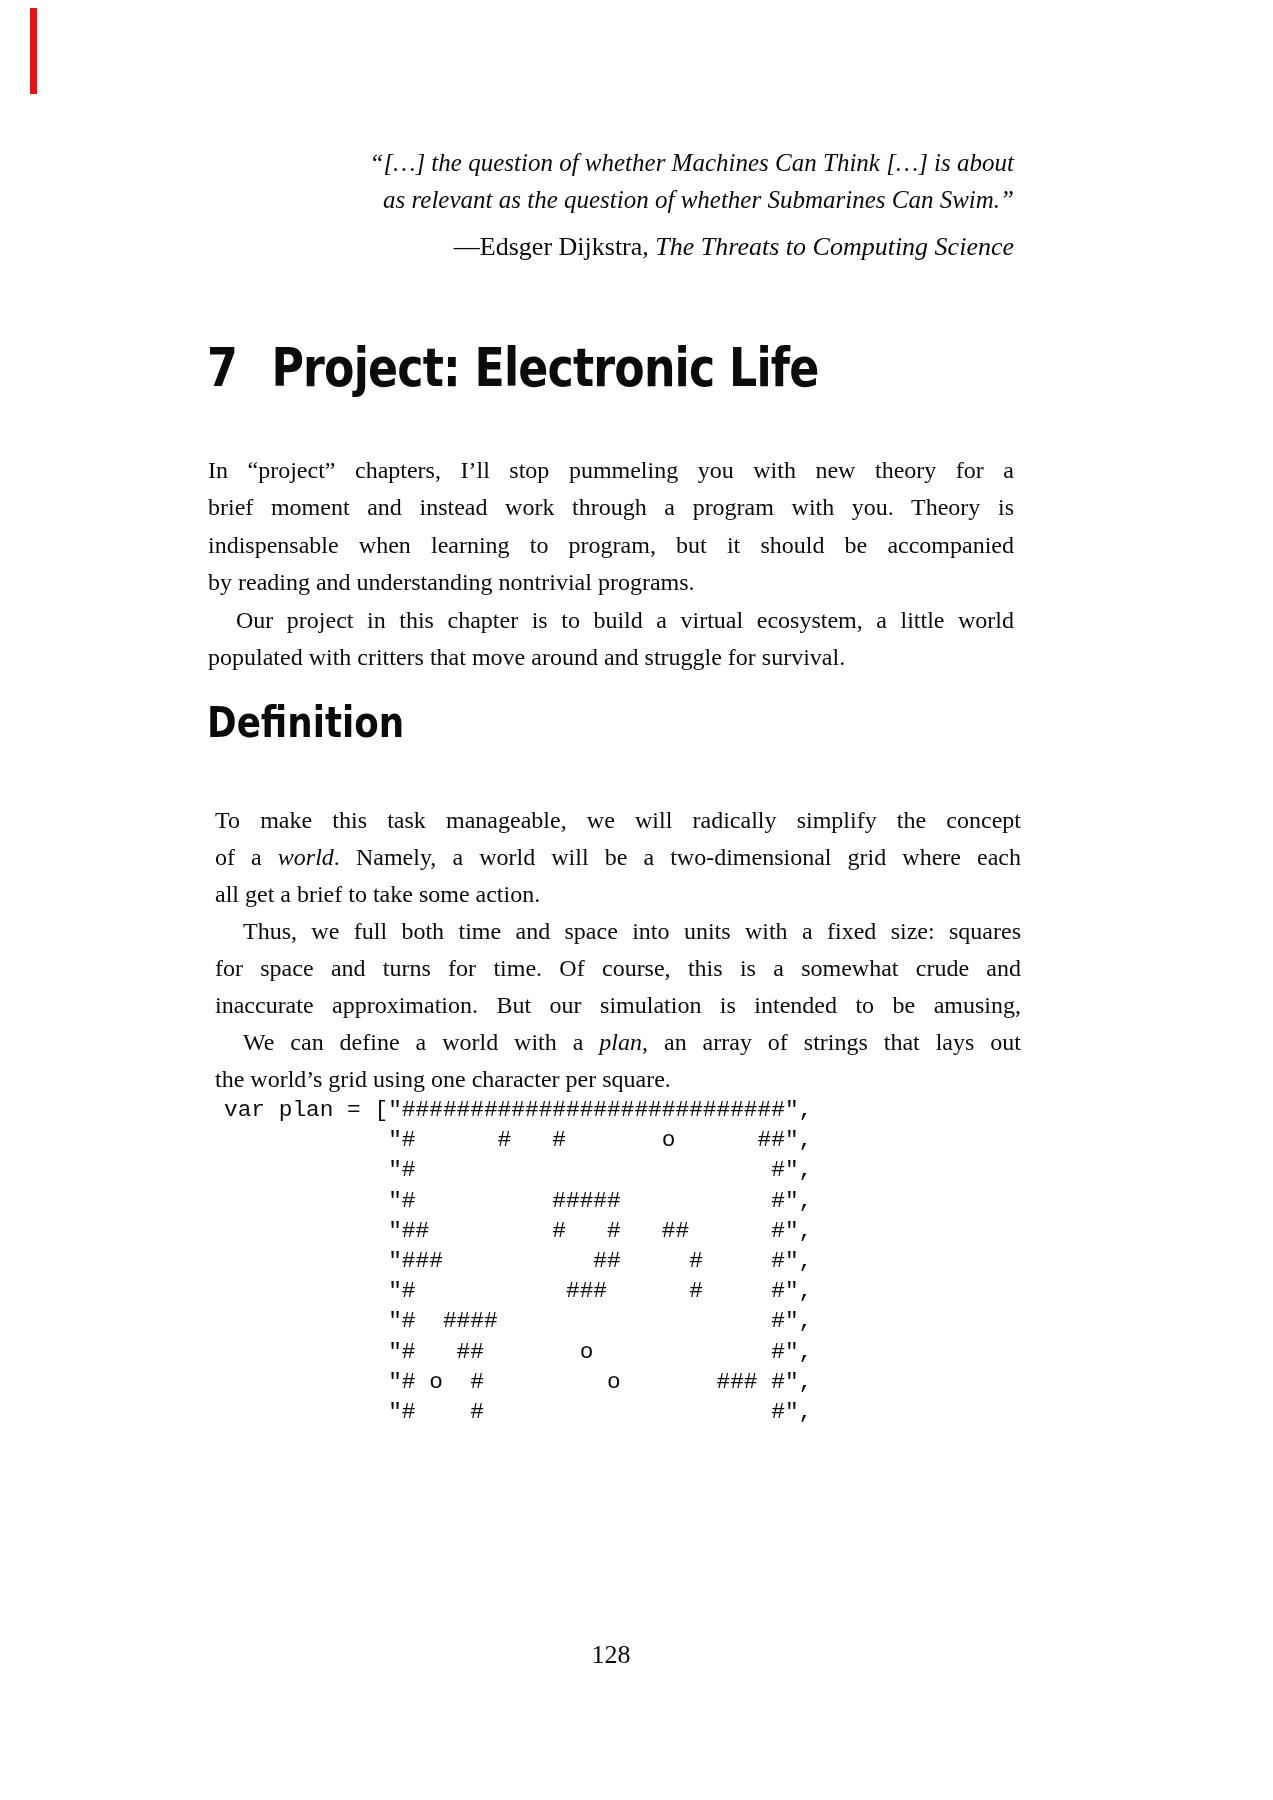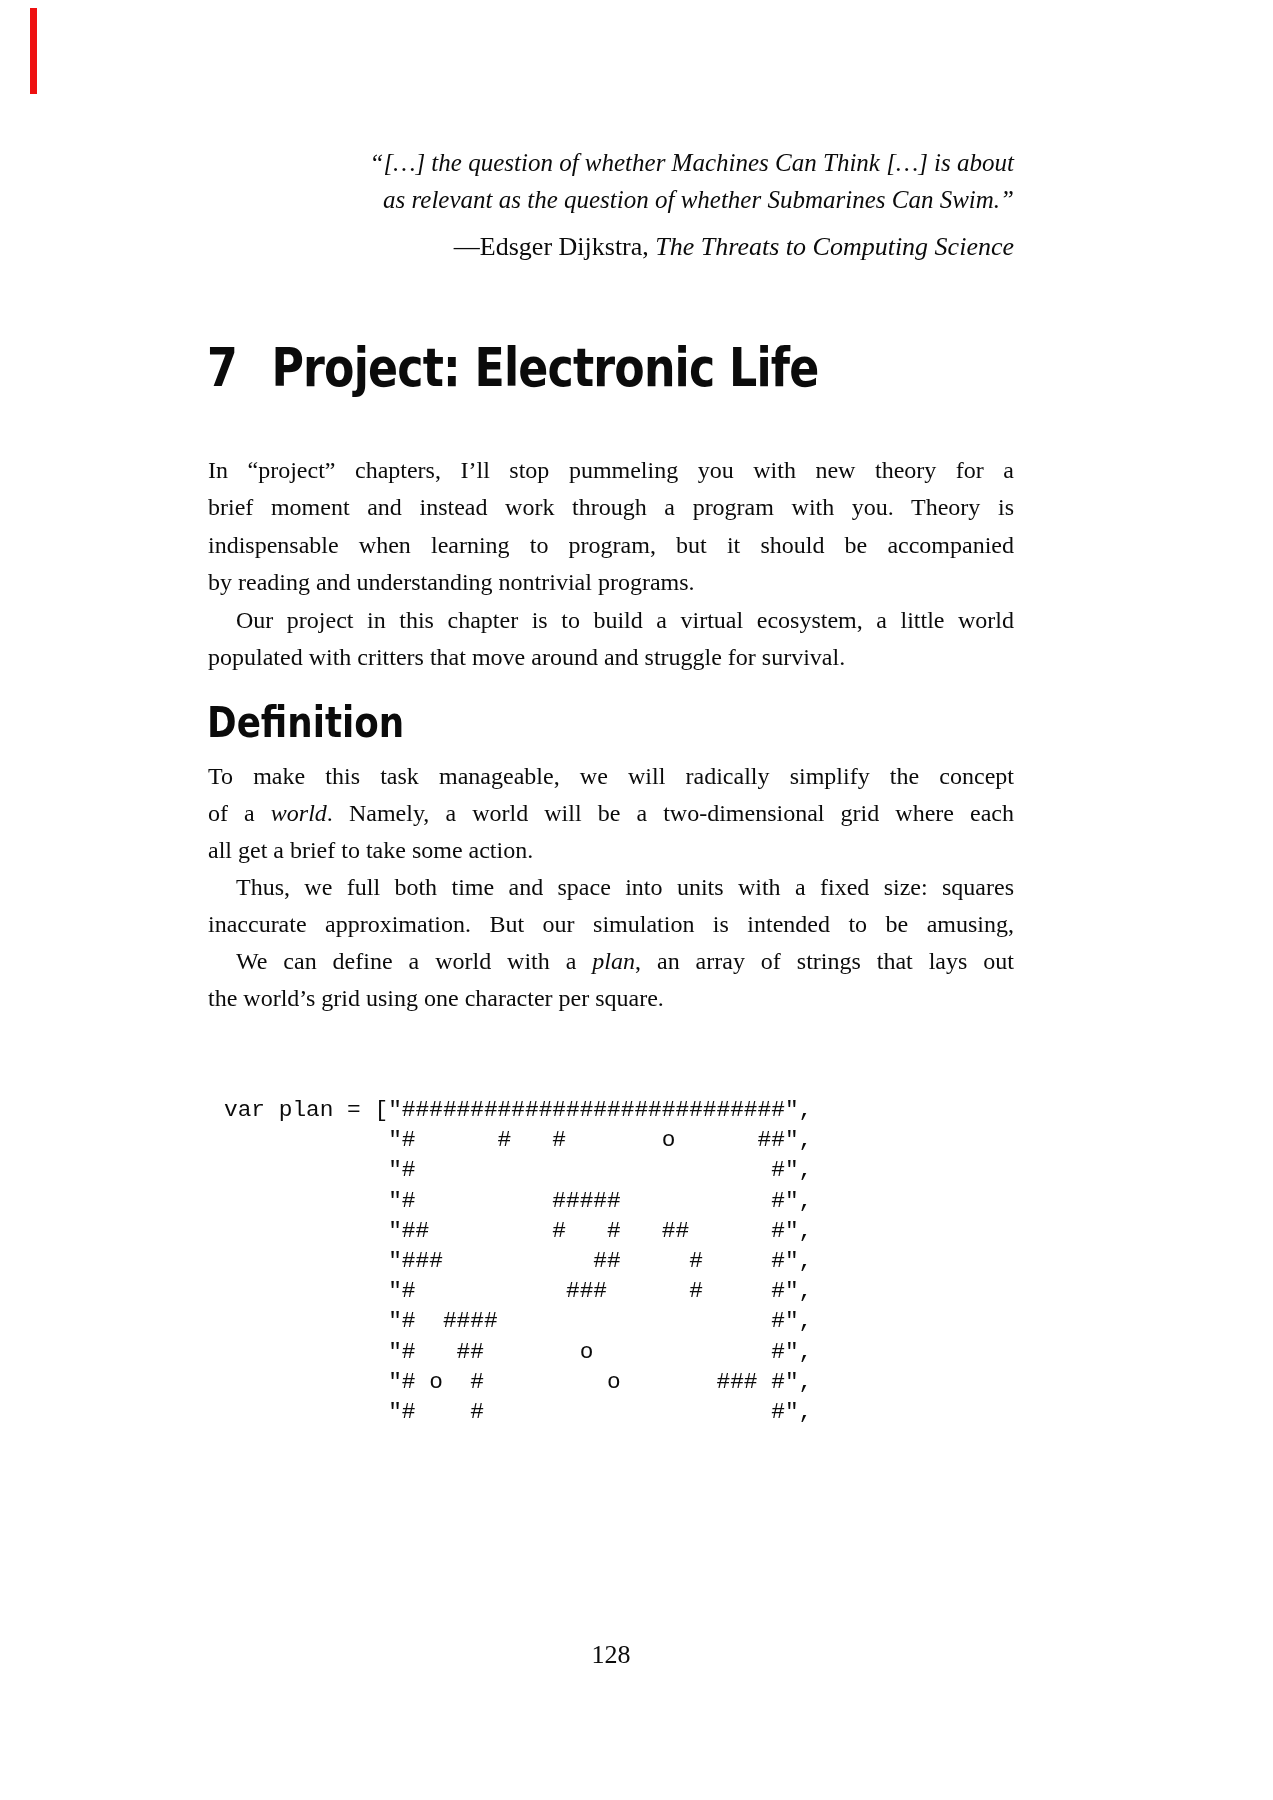--- a/index.html
+++ b/index.html
@@ -41,21 +41,21 @@
   }
   .ch-num { margin-right: 42px; }
   .body-text {
     position: absolute;
     left: 208px;
     width: 806px;
     font-size: 24px;
     line-height: 37.4px;
   }
   .body-a { top: 452px; }
-  .body-b { top: 758px; line-height: 37px; }
+  .body-b { top: 802px; line-height: 37px; margin-left: 7px; }
   .jline { text-align: justify; text-align-last: justify; white-space: normal; }
   .jline.last { text-align: left; text-align-last: left; }
   .jline.indent { text-indent: 28px; }
   .section-heading {
     position: absolute;
     left: 207px; top: 698px;
     font-family: "DejaVu Sans", sans-serif;
     font-weight: bold;
     font-size: 42px;
     transform: scaleX(0.85);
@@ -109,20 +109,21 @@
     <div class="jline last"><span>populated with critters that move around and struggle for survival.</span></div>
   </div>
 
   <div class="section-heading">Definition</div>
 
   <div class="body-text body-b">
     <div class="jline"><span>To make this task manageable, we will radically simplify the concept</span></div>
     <div class="jline"><span>of a </span><span class="it">world</span><span>. Namely, a world will be a two-dimensional grid where each</span></div>
     <div class="jline last"><span>all get a brief to take some action.</span></div>
     <div class="jline indent"><span>Thus, we full both time and space into units with a fixed size: squares</span></div>
+    <div class="jline"><span>for space and turns for time. Of course, this is a somewhat crude and</span></div>
     <div class="jline"><span>inaccurate approximation. But our simulation is intended to be amusing,</span></div>
     <div class="jline indent"><span>We can define a world with a </span><span class="it">plan</span><span>, an array of strings that lays out</span></div>
     <div class="jline last"><span>the world’s grid using one character per square.</span></div>
   </div>
 
   <div class="code-block"><div>var plan = ["############################",</div><div>            "#      #   #       o      ##",</div><div>            "#                          #",</div><div>            "#          #####           #",</div><div>            "##         #   #   ##      #",</div><div>            "###           ##     #     #",</div><div>            "#           ###      #     #",</div><div>            "#  ####                    #",</div><div>            "#   ##       o             #",</div><div>            "# o  #         o       ### #",</div><div>            "#    #                     #",</div></div>
 
   <div class="page-number">128</div>
 
 </div>

